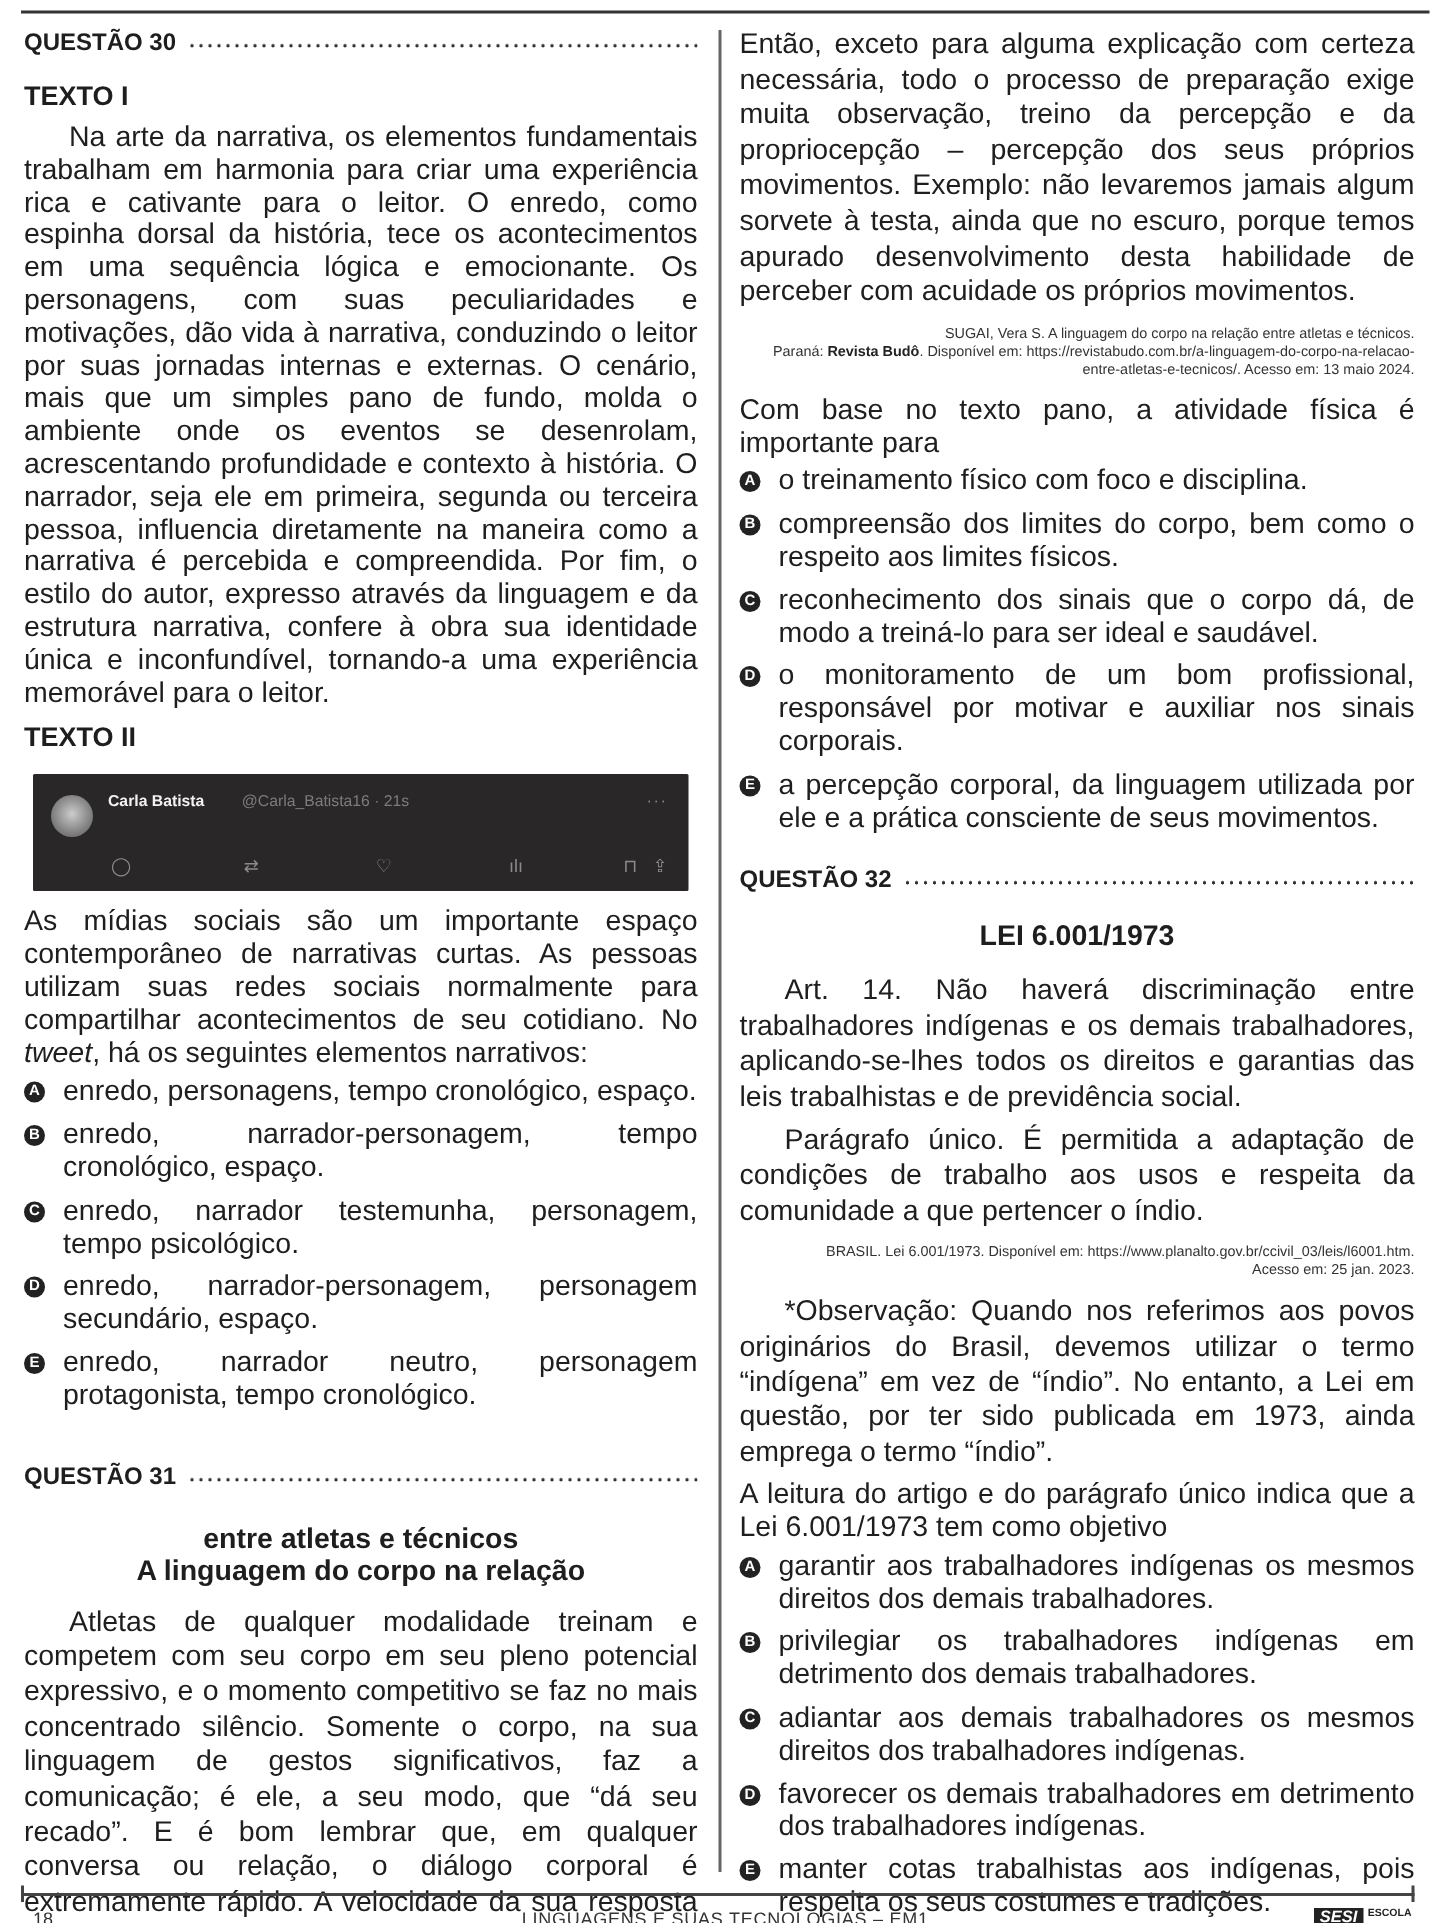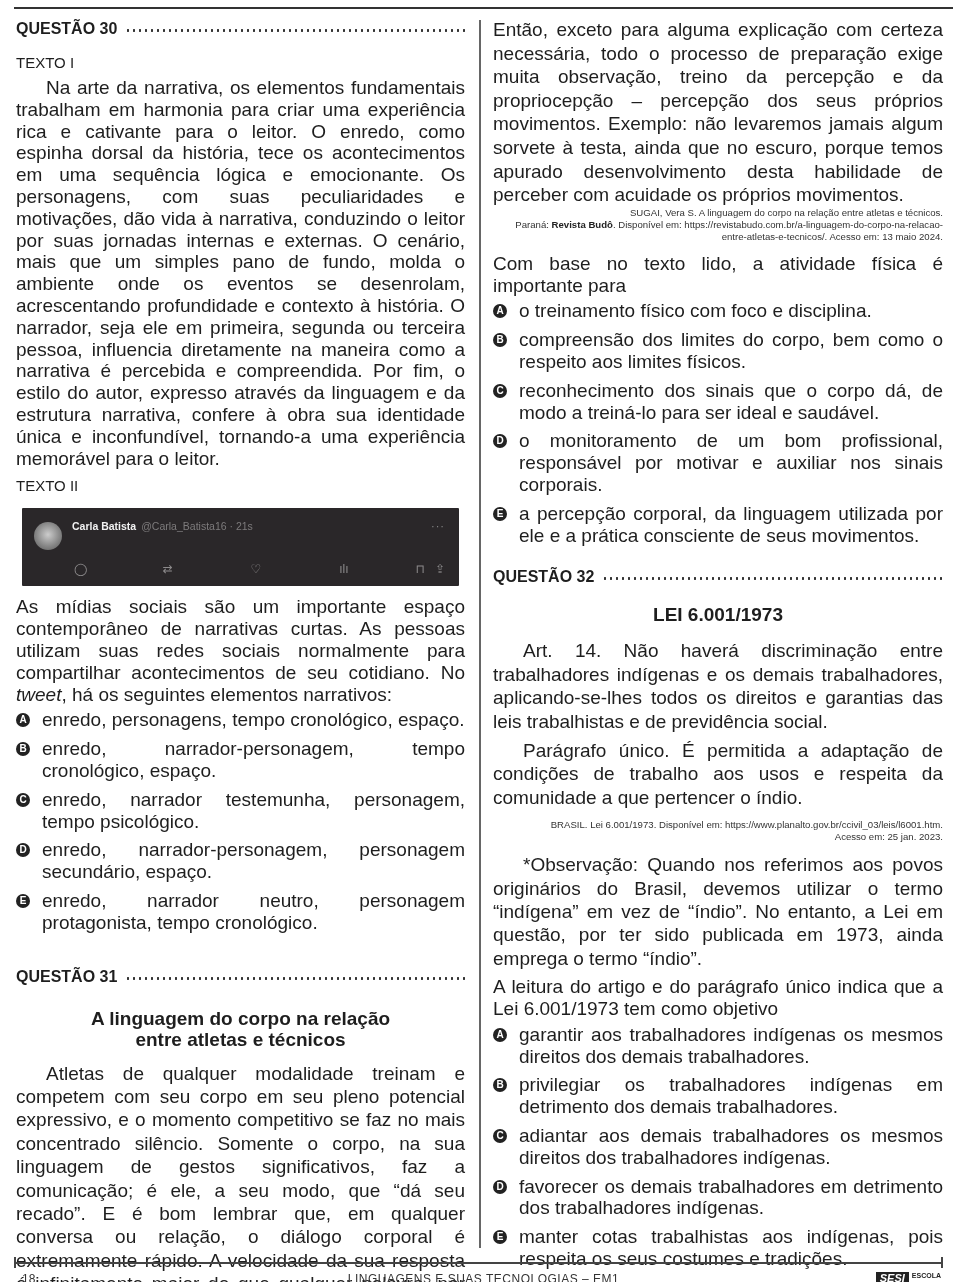--- a/index.html
+++ b/index.html
@@ -14,38 +14,38 @@
   .col-divider { position: absolute; left: 479px; top: 20px; width: 2px; height: 1228px; background: #666; }
 
   p, .opt-text { font-size: 19px; line-height: 21.8px; text-align: justify; }
   .indent { text-indent: 30px; }
 
   .q-header { display: flex; align-items: center; font-weight: bold; font-size: 16px; height: 22px; margin-bottom: 14px; }
   .q-header .dots { flex: 1; margin-left: 8px; height: 3px;
     background-image: radial-gradient(circle, #333 1.1px, transparent 1.3px);
     background-size: 6px 3px; background-repeat: repeat-x; margin-top: 3px; }
 
-  .section-title { font-weight: normal; font-size: 15px; margin: 6px 0 6px; }
+  .section-title { font-weight: bold; font-size: 18px; margin: 6px 0 6px; }
   .center-title { font-weight: bold; font-size: 19px; text-align: center; line-height: 21px; }
 
   .source { font-size: 9.6px; line-height: 12px; text-align: right; color: #333; }
   .source b { font-weight: bold; color: #222; }
 
   .option { display: flex; align-items: flex-start; margin-bottom: 7px; }
   .opt-letter { flex: 0 0 14px; width: 14px; height: 14px; border-radius: 50%;
     background: #222; color: #fff; font-size: 10px; font-weight: bold; text-align: center;
     line-height: 14px; margin-top: 4px; margin-right: 12px; }
   .opt-text { flex: 1; }
 
   
   .tweet { background: #2a2729; margin: 14px 6px 10px 6px; padding: 12px 14px 8px 12px; color: #eee; border-radius: 1px; }
   .tweet-row { display: flex; }
   .tweet-avatar { width: 28px; height: 28px; border-radius: 50%; background: radial-gradient(circle at 50% 45%, #ccc 0%, #888 55%, #555 100%); margin-right: 10px; flex: 0 0 28px; margin-top: 2px; }
   .tweet-body { flex: 1; }
-  .tweet-head { font-size: 10.5px; line-height: 13px; display: flex; align-items: center; }
+  .tweet-head { font-size: 10.5px; line-height: 13px; display: flex; align-items: center; gap: 20px; }
   .tweet-name { font-weight: bold; color: #f2f2f2; }
   .tweet-handle { color: #7d7b7c; margin-left: 5px; }
   .tweet-more { margin-left: auto; color: #888; font-size: 11px; letter-spacing: 1px; }
   .tweet-text { font-size: 10.3px; line-height: 13px; color: #f0f0f0; margin-top: 1px; }
   .tweet-actions { display: flex; align-items: center; margin: 12px 0 0 40px; padding-bottom: 2px; color: #8c8a8b; font-size: 12px; }
   .tweet-actions span { display: inline-block; }
   .ta-reply { margin-left: 0; }
   .ta-rt { margin-left: 75px; }
   .ta-like { margin-left: 78px; }
   .ta-views { margin-left: 78px; }
@@ -126,37 +126,37 @@
         <span class="opt-text">enredo, narrador neutro, personagem protagonista, tempo cronológico.</span>
       </div>
   </div>
 
   <div class="q-header" style="margin-top:32px; margin-bottom:20px">
     <span>QUESTÃO 31</span>
     <span class="dots"></span>
   </div>
 
   <div class="center-title">
+    <div>entre atletas e técnicos</div>
     <div>A linguagem do corpo na relação</div>
-    <div>entre atletas e técnicos</div>
   </div>
 
   <p class="indent" style="margin-top:12px; line-height:23.4px">Atletas de qualquer modalidade treinam e competem com seu corpo em seu pleno potencial expressivo, e o momento competitivo se faz no mais concentrado silêncio. Somente o corpo, na sua linguagem de gestos significativos, faz a comunicação; é ele, a seu modo, que “dá seu recado”. E é bom lembrar que, em qualquer conversa ou relação, o diálogo corporal é extremamente rápido. A velocidade da sua resposta é infinitamente maior do que qualquer palavra, por mais rápida que seja essa resposta verbal.</p>
 </div>
 
 <div class="col col-right">
 
   <p style="line-height:23.6px">Então, exceto para alguma explicação com certeza necessária, todo o processo de preparação exige muita observação, treino da percepção e da propriocepção – percepção dos seus próprios movimentos. Exemplo: não levaremos jamais algum sorvete à testa, ainda que no escuro, porque temos apurado desenvolvimento desta habilidade de perceber com acuidade os próprios movimentos.</p>
 
-  <div class="source" style="">
+  <div class="source" style="margin-top:10px">
     <div>SUGAI, Vera S. A linguagem do corpo na relação entre atletas e técnicos.</div>
     <div><span>Paraná: </span><b>Revista Budô</b><span>. Disponível em: https://revistabudo.com.br/a-linguagem-do-corpo-na-relacao-entre-atletas-e-tecnicos/. Acesso em: 13 maio 2024.</span></div>
   </div>
 
-  <p style="margin-top:10px; margin-bottom:4px">Com base no texto lido, a atividade física é importante para</p>
+  <p style="margin-top:10px; margin-bottom:4px">Com base no texto pano, a atividade física é importante para</p>
 
   <div>
     <div class="option">
         <span class="opt-letter">A</span>
         <span class="opt-text">o treinamento físico com foco e disciplina.</span>
       </div>
     <div class="option">
         <span class="opt-letter">B</span>
         <span class="opt-text">compreensão dos limites do corpo, bem como o respeito aos limites físicos.</span>
       </div>

